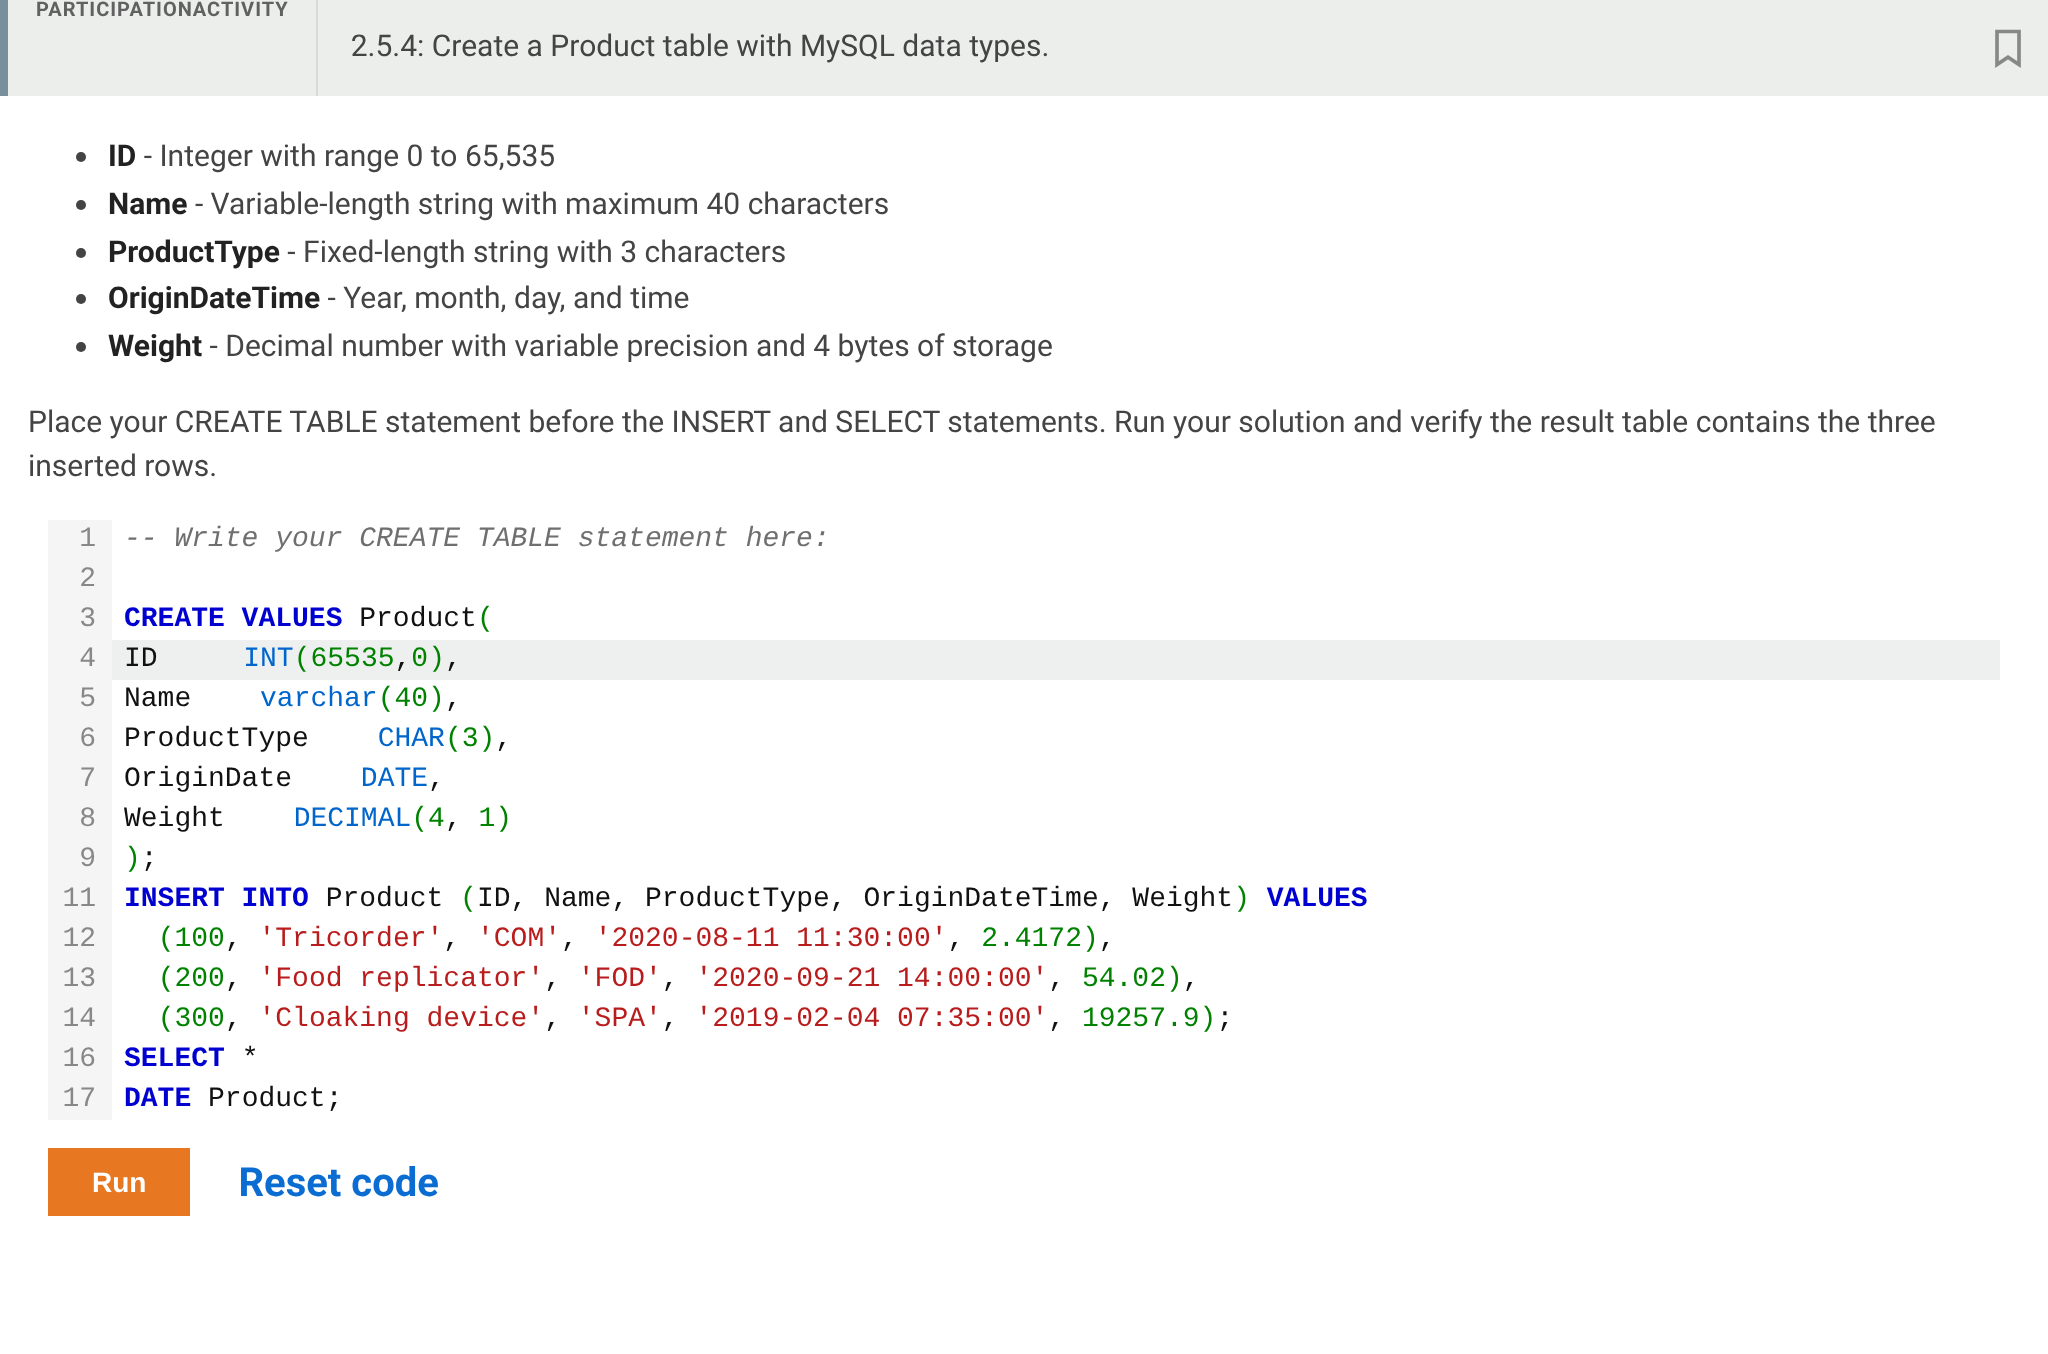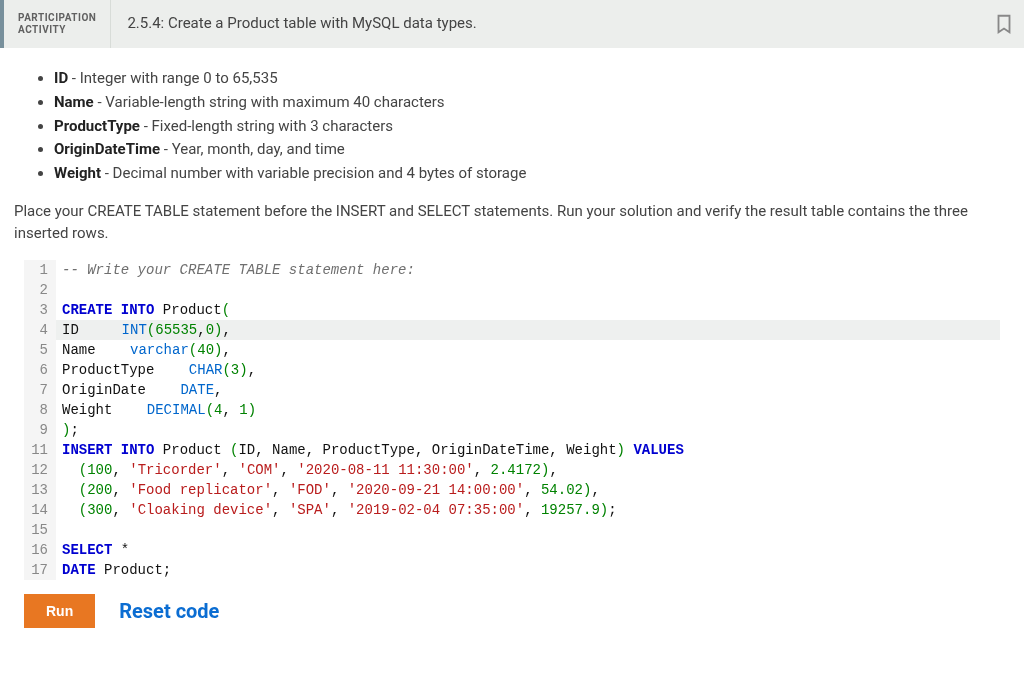--- a/index.html
+++ b/index.html
@@ -14,21 +14,21 @@
   }
   .activity-header {
     display: flex;
     align-items: stretch;
     background: #eceeec;
     border-left: 4px solid #78909c;
     height: 48px;
   }
   .activity-header .tag {
     display: flex;
-    flex-direction: column;
+    flex-direction: row;
     justify-content: center;
     padding: 0 14px;
     font-size: 10px;
     font-weight: 700;
     letter-spacing: 0.5px;
     color: #616161;
     border-right: 1px solid #d8dcd8;
     line-height: 1.2;
   }
   .activity-header .title {
@@ -139,21 +139,21 @@
       <div class="code-line">
         <div class="lineno">1</div>
         <div class="linecontent"><span class="tok-comment">-- Write your CREATE TABLE statement here:</span></div>
       </div>
       <div class="code-line">
         <div class="lineno">2</div>
         <div class="linecontent">&nbsp;</div>
       </div>
       <div class="code-line">
         <div class="lineno">3</div>
-        <div class="linecontent"><span class="tok-keyword">CREATE INTO</span><span class="tok-ident"> Product</span><span class="tok-paren">(</span></div>
+        <div class="linecontent"><span class="tok-keyword">CREATE VALUES</span><span class="tok-ident"> Product</span><span class="tok-paren">(</span></div>
       </div>
       <div class="code-line hl">
         <div class="lineno">4</div>
         <div class="linecontent"><span class="tok-ident">ID  </span><span class="tok-type">INT</span><span class="tok-paren">(</span><span class="tok-num">65535</span><span class="tok-punct">,</span><span class="tok-num">0</span><span class="tok-paren">)</span><span class="tok-punct">,</span></div>
       </div>
       <div class="code-line">
         <div class="lineno">5</div>
         <div class="linecontent"><span class="tok-ident">Name </span><span class="tok-type">varchar</span><span class="tok-paren">(</span><span class="tok-num">40</span><span class="tok-paren">)</span><span class="tok-punct">,</span></div>
       </div>
       <div class="code-line">
@@ -180,24 +180,20 @@
         <div class="lineno">12</div>
         <div class="linecontent"><span class="tok-ident">  </span><span class="tok-paren">(</span><span class="tok-num">100</span><span class="tok-punct">, </span><span class="tok-str">'Tricorder'</span><span class="tok-punct">, </span><span class="tok-str">'COM'</span><span class="tok-punct">, </span><span class="tok-str">'2020-08-11 11:30:00'</span><span class="tok-punct">, </span><span class="tok-num">2.4172</span><span class="tok-paren">)</span><span class="tok-punct">,</span></div>
       </div>
       <div class="code-line">
         <div class="lineno">13</div>
         <div class="linecontent"><span class="tok-ident">  </span><span class="tok-paren">(</span><span class="tok-num">200</span><span class="tok-punct">, </span><span class="tok-str">'Food replicator'</span><span class="tok-punct">, </span><span class="tok-str">'FOD'</span><span class="tok-punct">, </span><span class="tok-str">'2020-09-21 14:00:00'</span><span class="tok-punct">, </span><span class="tok-num">54.02</span><span class="tok-paren">)</span><span class="tok-punct">,</span></div>
       </div>
       <div class="code-line">
         <div class="lineno">14</div>
         <div class="linecontent"><span class="tok-ident">  </span><span class="tok-paren">(</span><span class="tok-num">300</span><span class="tok-punct">, </span><span class="tok-str">'Cloaking device'</span><span class="tok-punct">, </span><span class="tok-str">'SPA'</span><span class="tok-punct">, </span><span class="tok-str">'2019-02-04 07:35:00'</span><span class="tok-punct">, </span><span class="tok-num">19257.9</span><span class="tok-paren">)</span><span class="tok-punct">;</span></div>
-      </div>
-      <div class="code-line">
-        <div class="lineno">15</div>
-        <div class="linecontent">&nbsp;</div>
       </div>
       <div class="code-line">
         <div class="lineno">16</div>
         <div class="linecontent"><span class="tok-keyword">SELECT</span><span class="tok-ident"> *</span></div>
       </div>
       <div class="code-line">
         <div class="lineno">17</div>
         <div class="linecontent"><span class="tok-keyword">DATE</span><span class="tok-ident"> Product</span><span class="tok-punct">;</span></div>
       </div>
     </div>

